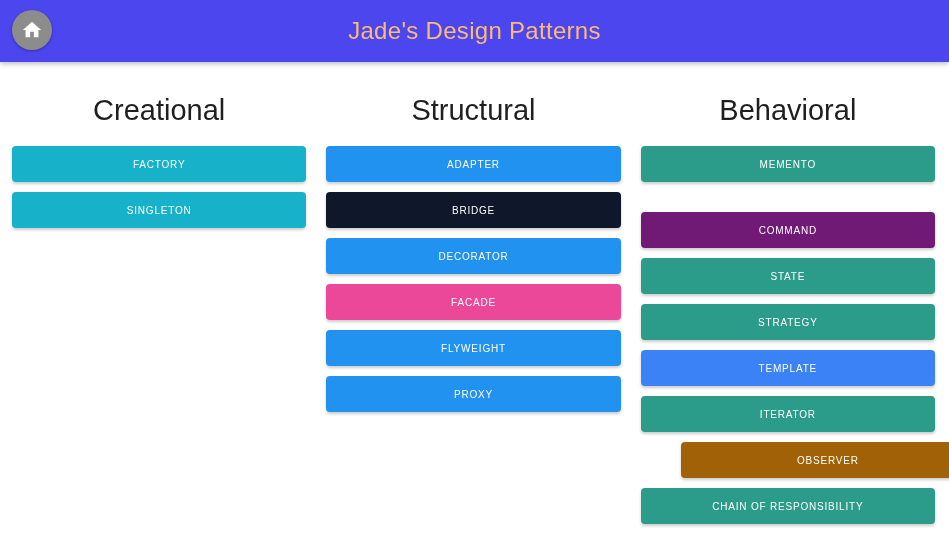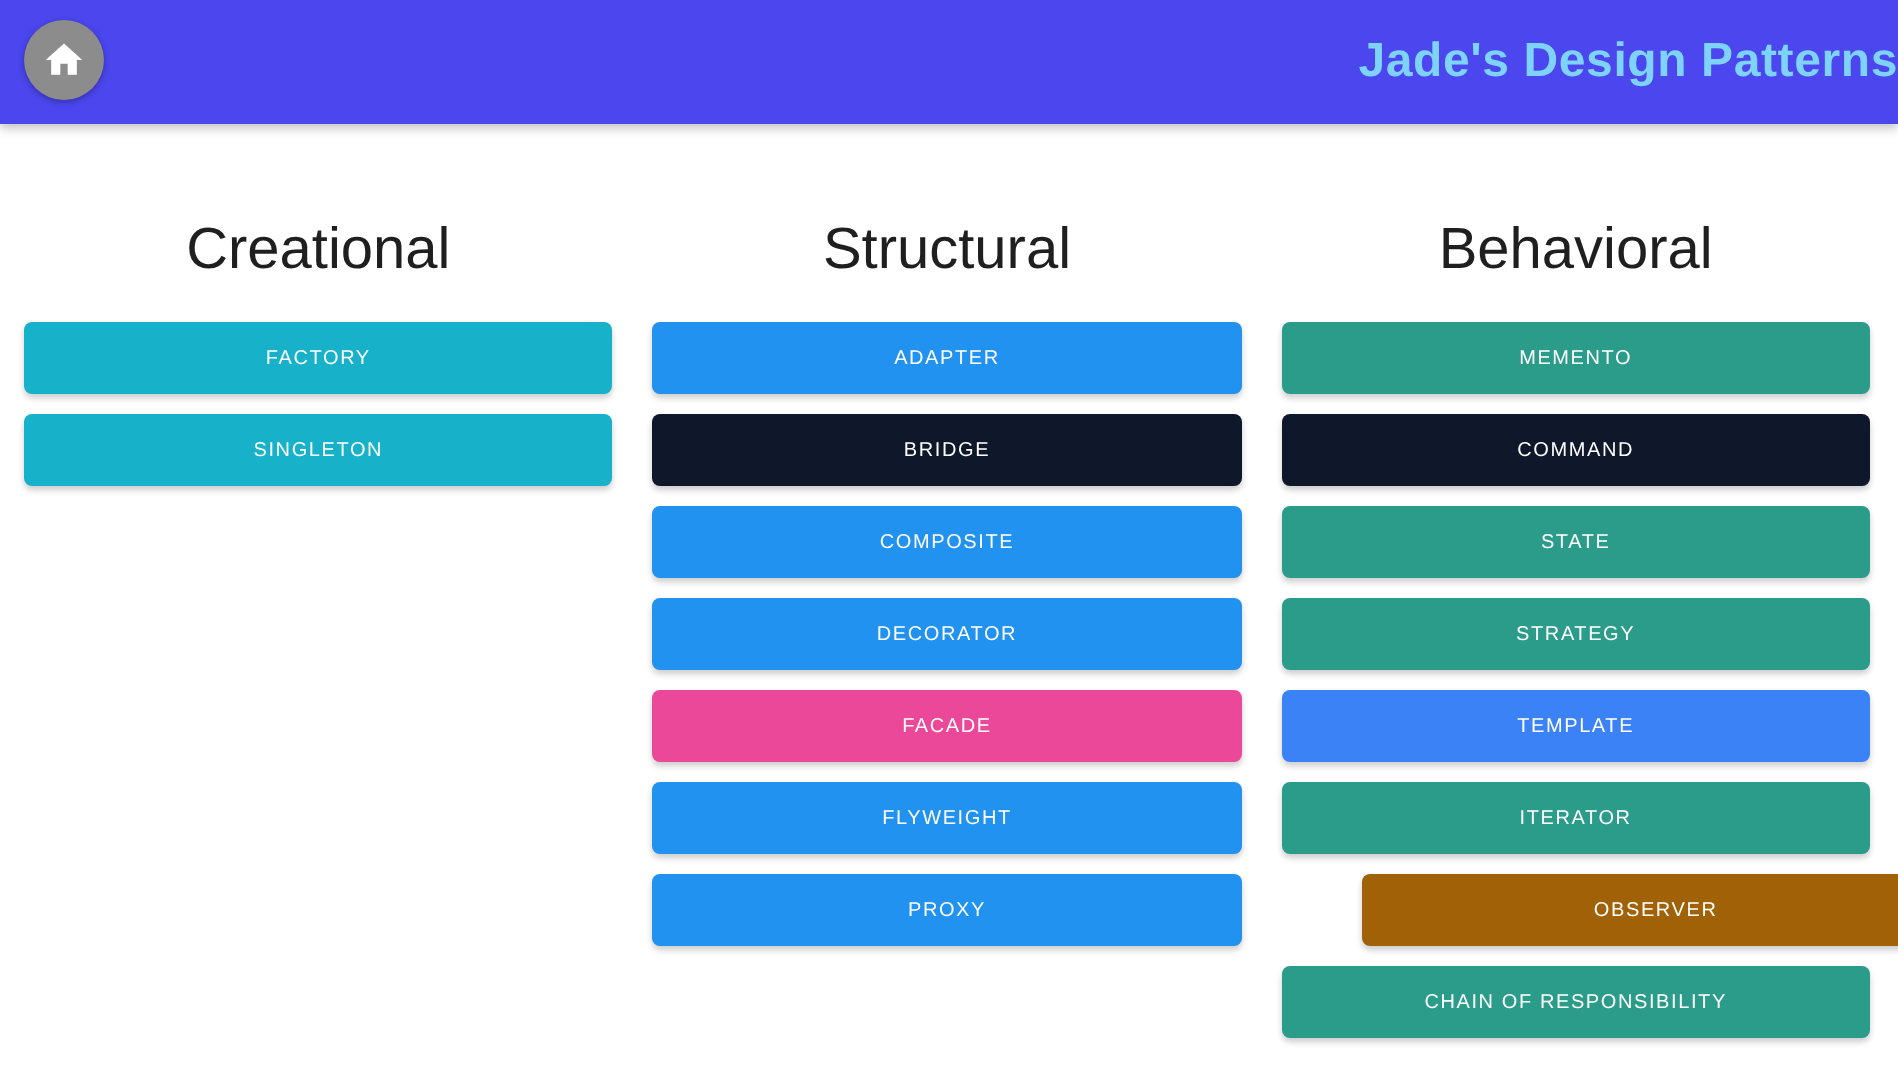--- a/index.html
+++ b/index.html
@@ -27,41 +27,40 @@
     display: flex;
     align-items: center;
     justify-content: center;
     cursor: pointer;
     box-shadow: 0 1px 3px rgba(0,0,0,0.3);
     padding: 0;
   }
   .home-button svg { width: 22px; height: 22px; fill: #ffffff; }
   .app-title {
     width: 100%;
-    text-align: right;
-    color: #7dd3fc;
+    text-align: center;
+    color: #fdba74;
     font-size: 24px;
-    font-weight: bold;
+    font-weight: normal;
     letter-spacing: 0.3px;
   }
   .patterns-grid {
     display: grid;
     grid-template-columns: repeat(3, 1fr);
     column-gap: 20px;
     padding: 30px 14px 0 12px;
   }
   .pattern-column { display: flex; flex-direction: column; }
   .column-heading {
     font-size: 29px;
     font-weight: 400;
     color: #1f1f1f;
     text-align: center;
     line-height: 36px;
     margin-bottom: 18px;
-    margin-top: 15px;
   }
   .pattern-button {
     display: block;
     width: 100%;
     height: 36px;
     margin-bottom: 10px;
     border: none;
     border-radius: 4px;
     color: #ffffff;
     font-family: "Liberation Sans", "DejaVu Sans", sans-serif;
@@ -90,30 +89,29 @@
 <main class="patterns-grid">
     <section class="pattern-column">
       <h2 class="column-heading">Creational</h2>
       <button class="pattern-button" style="background: rgb(23, 178, 202);">FACTORY</button>
       <button class="pattern-button" style="background: rgb(23, 178, 202);">SINGLETON</button>
     </section>
     <section class="pattern-column">
       <h2 class="column-heading">Structural</h2>
       <button class="pattern-button" style="background: rgb(33, 146, 239);">ADAPTER</button>
       <button class="pattern-button" style="background: #0f172a;">BRIDGE</button>
-      <button class="pattern-button" style="background: rgb(33, 146, 239);">COMPOSITE</button>
       <button class="pattern-button" style="background: rgb(33, 146, 239);">DECORATOR</button>
       <button class="pattern-button" style="background: #ec4899;">FACADE</button>
       <button class="pattern-button" style="background: rgb(33, 146, 239);">FLYWEIGHT</button>
       <button class="pattern-button" style="background: rgb(33, 146, 239);">PROXY</button>
     </section>
     <section class="pattern-column">
       <h2 class="column-heading">Behavioral</h2>
       <button class="pattern-button" style="background: rgb(43, 156, 138);">MEMENTO</button>
-      <button class="pattern-button" style="background: #0f172a;">COMMAND</button>
+      <button class="pattern-button" style="background: #701a75; margin-top: 20px;">COMMAND</button>
       <button class="pattern-button" style="background: rgb(43, 156, 138);">STATE</button>
       <button class="pattern-button" style="background: rgb(43, 156, 138);">STRATEGY</button>
       <button class="pattern-button" style="background: #3b82f6;">TEMPLATE</button>
       <button class="pattern-button" style="background: rgb(43, 156, 138);">ITERATOR</button>
       <button class="pattern-button" style="background: #a16207; margin-left: 40px;">OBSERVER</button>
       <button class="pattern-button" style="background: rgb(43, 156, 138);">CHAIN OF RESPONSIBILITY</button>
     </section>
   </main>
 
 </body></html>

